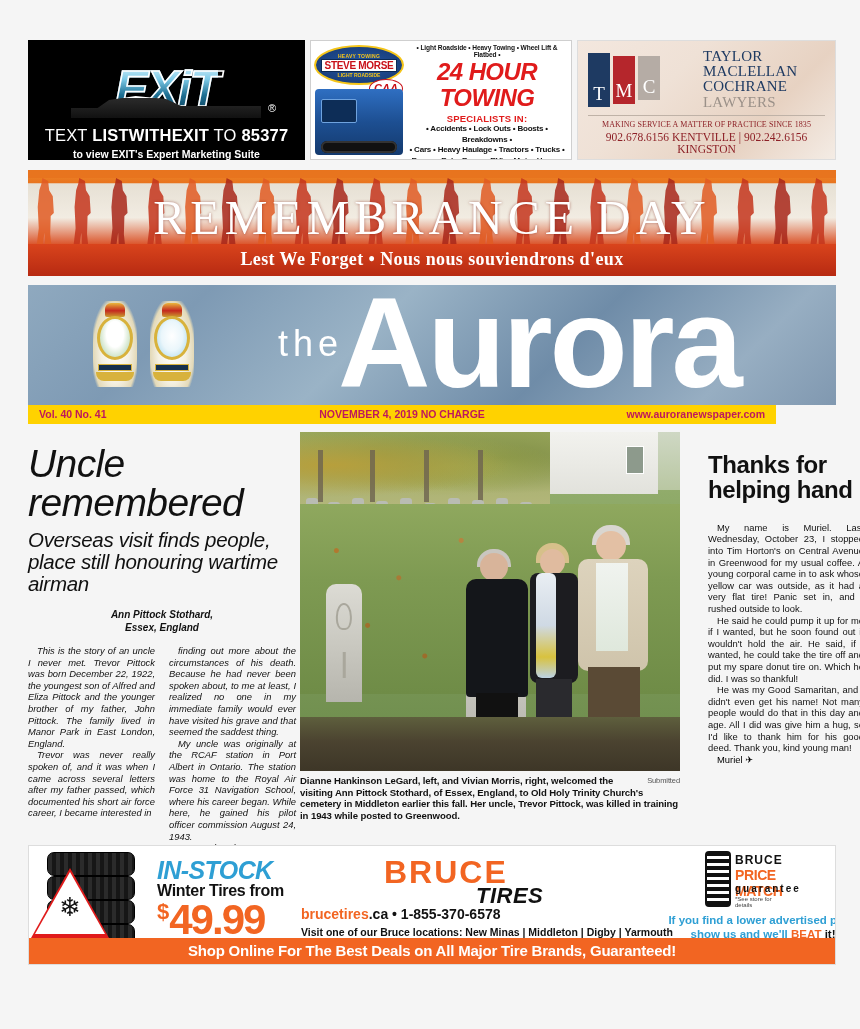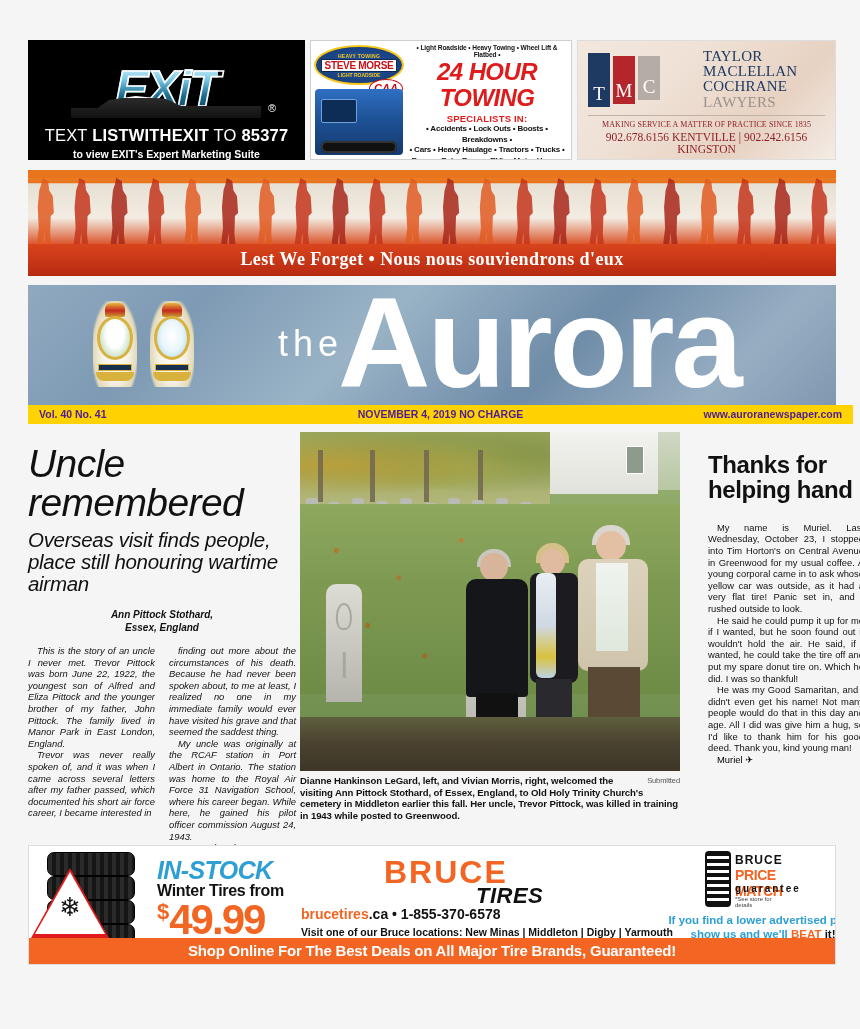--- a/index.html
+++ b/index.html
@@ -219,22 +219,22 @@
     color:#fff; font-size:36px; letter-spacing:5px; font-weight:300;
   }
   .mast-aurora {
     position:absolute; left:310px; top:-6px;
     color:#fff; font-size:128px; font-weight:bold;
     letter-spacing:-3px; line-height:128px;
   }
 
   
   .infobar {
-    position:absolute; left:28px; top:405px; width:825px; height:19px;
-    background:#ffd200; color:#4c1d95;
+    position:absolute; left:28px; top:405px; width:748px; height:19px;
+    background:#ffd200; color:#be185d;
   }
   .infobar .vol { position:absolute; left:11px; top:3px; font-size:10.5px; font-weight:bold;}
   .infobar .date { position:absolute; left:50%; transform:translateX(-50%); top:3px; font-size:10.5px; font-weight:bold;}
   .infobar .web { position:absolute; right:11px; top:3px; font-size:10.5px; font-weight:bold;}
 
   
   .content { position:absolute; left:28px; top:432px; width:808px; height:400px; }
 
   
   .col-left { position:absolute; left:0; top:12px; width:268px;font-style:italic; }
@@ -509,20 +509,21 @@
         <i class="rd-fig"></i>
         <i class="rd-fig"></i>
       <i class="rd-fig"></i>
         <i class="rd-fig"></i>
         <i class="rd-fig"></i>
         <i class="rd-fig"></i>
       <i class="rd-fig"></i>
         <i class="rd-fig"></i>
     </div>
     <div class="rd-ground"></div>
+    <div class="rd-title">REMEMBRANCE DAY</div>
     <div class="rd-sub">Lest We Forget • Nous nous souviendrons d'eux</div>
   </div>
 
   <div class="masthead">
     <div class="crest c1">
       <span class="crown"></span>
       <span class="oval"></span>
       <span class="scroll"></span>
       <span class="ribbon"></span>
     </div>
@@ -546,21 +547,21 @@
 
     <div class="col-left">
       <h1 class="hl-main">Uncle remembered</h1>
       <div class="hl-deck">Overseas visit finds people, place still honouring wartime airman</div>
       <div class="byline">
         <div>Ann Pittock Stothard,</div>
         <div>Essex, England</div>
       </div>
       <div class="cols2">
         <div class="bodycol">
-          <p>This is the story of an uncle I never met. Trevor Pittock was born June 22, 1922, the youngest son of Alfred and Eliza Pittock and the younger brother of my father, John Pittock. The family lived in Manor Park in East London, England.</p>
+          <p>This is the story of an uncle I never met. Trevor Pittock was born December 22, 1922, the youngest son of Alfred and Eliza Pittock and the younger brother of my father, John Pittock. The family lived in Manor Park in East London, England.</p>
           <p>Trevor was never really spoken of, and it was when I came across several letters after my father passed, which documented his short air force career, I became interested in</p>
         </div>
         <div class="bodycol">
           <p>finding out more about the circumstances of his death. Because he had never been spoken about, to me at least, I realized no one in my immediate family would ever have visited his grave and that seemed the saddest thing.</p>
           <p>My uncle was originally at the RCAF station in Port Albert in Ontario. The station was home to the Royal Air Force 31 Navigation School, where his career began. While here, he gained his pilot officer commission August 24, 1943.</p>
           <p>Just 23 days later, Septem-</p>
           <div class="cont">Continued on page 2...</div>
         </div>
       </div>
     </div>

